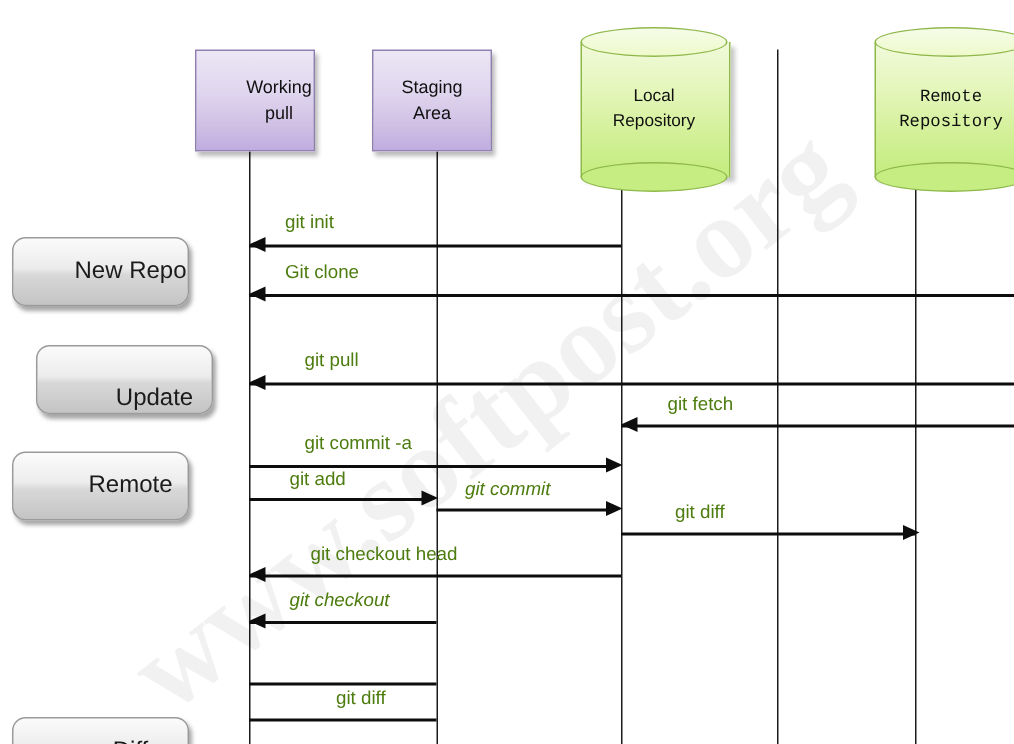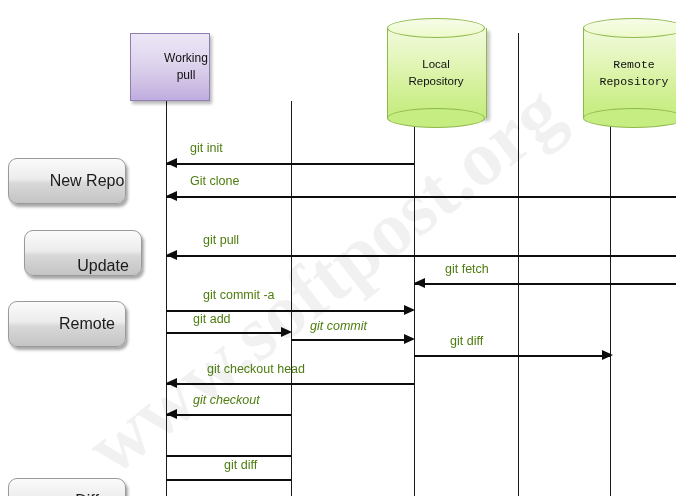--- a/index.html
+++ b/index.html
@@ -194,20 +194,24 @@
   <div class="lifeline" style="left:291px; top:101px; height:395px;"></div>
   <div class="lifeline" style="left:414px; top:122px; height:374px;"></div>
   <div class="lifeline" style="left:610px; top:122px; height:374px;"></div>
   <div class="divider-line" style="left:518px; top:33px; height:463px;"></div>
 
   <div class="actor-box" style="left:130px; top:33px;padding-left:32px;">
     <span>Working</span>
     <span>pull</span>
   </div>
 
+  <div class="actor-box" style="left:248px; top:33px;">
+    <span>Staging</span>
+    <span>Area</span>
+  </div>
 
   <div class="cyl" style="left:362px; top:18px; width:98px; height:110px;">
     <div class="cyl-body"></div>
     <div class="cyl-bottom"></div>
     <div class="cyl-top"></div>
     <div class="cyl-label">
       <span>Local</span>
       <span>Repository</span>
     </div>
   </div>

